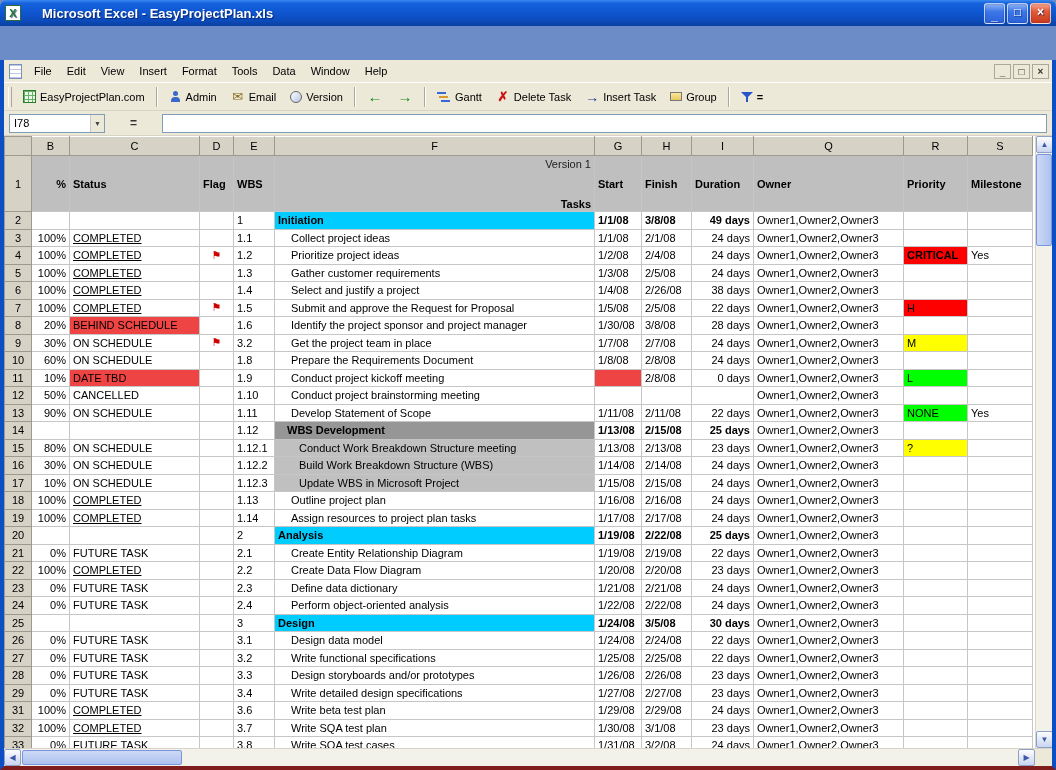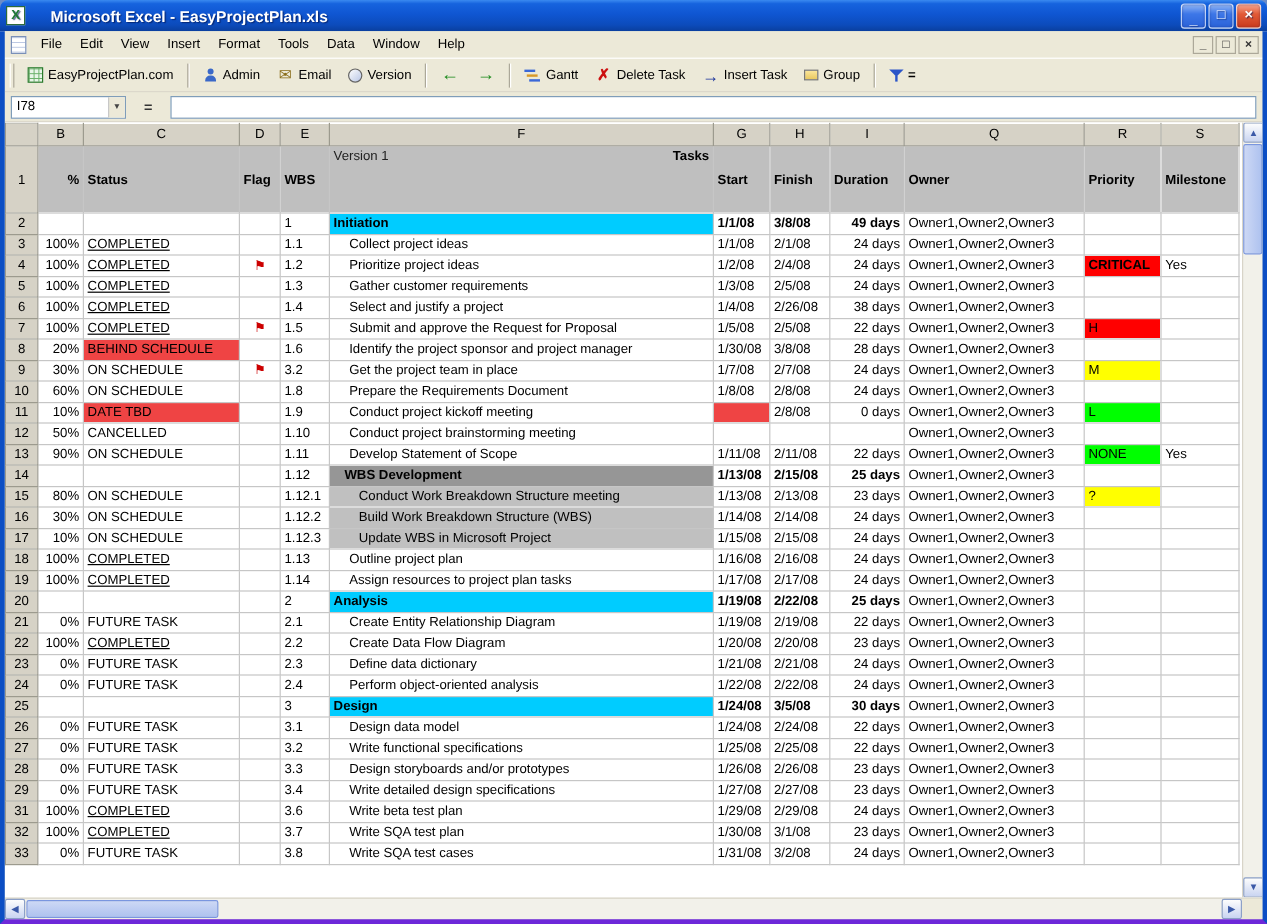--- a/index.html
+++ b/index.html
@@ -24,21 +24,21 @@
     background:linear-gradient(180deg,#8FB4F4 0%,#3D77E8 40%,#2A62D8 100%);
     display:inline-flex; align-items:center; justify-content:center;
     color:#fff; font-weight:bold; font-size:12px; line-height:1;
     box-shadow:inset 0 0 2px rgba(0,0,60,.4);
   }
   .wbtn.close { background:linear-gradient(180deg,#F6A58E 0%,#E25B38 40%,#C93A1D 100%); }
   .wbtn [data-icon] { transform:translateY(-1px); }
   .wbtn .lowbar { transform:translateY(3px); }
 
   
-  .frame { flex:1; display:flex; flex-direction:column; border-left:4px solid #0C4EC4; border-right:4px solid #0C4EC4; border-bottom:4px solid #6d28d9; background:#ECE9D8; overflow:hidden; }
+  .frame { flex:1; display:flex; flex-direction:column; border-left:4px solid #0C4EC4; border-right:4px solid #0C4EC4; border-bottom:4px solid #7f1d1d; background:#ECE9D8; overflow:hidden;margin-top:34px; }
 
   
   .menubar { height:22px; flex:0 0 22px; display:flex; align-items:center; padding:0 3px; gap:1px; background:#ECE9D8; }
   .ico-sheet { width:13px; height:15px; background:#fff; border:1px solid #7A90B8; margin:0 4px 0 2px;
     background-image:linear-gradient(#BCC8E2 1px,transparent 1px); background-size:100% 4px; }
   .menu-item { padding:3px 7px; color:#000; cursor:default; }
   .menubar .spacer { flex:1; }
   .mini-btn { width:17px; height:15px; border:1px solid #ACA899; background:#ECE9D8; display:inline-flex; align-items:center; justify-content:center; font-size:10px; font-weight:bold; color:#333; margin-left:1px; }
 
   
@@ -59,41 +59,41 @@
   .ico-gantt::before { content:""; position:absolute; left:0; top:1px; width:9px; height:2px; background:#3A68D8; box-shadow:2px 4px 0 #D89A2A, 4px 8px 0 #3A68D8; }
   .ico-del { color:#CC1111; font-weight:bold; font-size:13px; }
   .ico-insert { color:#16309A; font-weight:bold; font-size:14px; }
   .ico-group { width:12px; height:9px; border:1px solid #777; background:linear-gradient(180deg,#FBE69A,#E8C860); }
   .ico-funnel { position:relative; width:12px; height:12px; }
   .ico-funnel::before { content:""; position:absolute; left:0; top:1px; border-left:6px solid transparent; border-right:6px solid transparent; border-top:6px solid #2A55C8; }
   .ico-funnel::after { content:""; position:absolute; left:5px; top:6px; width:2px; height:5px; background:#2A55C8; }
   .filter-eq { font-weight:bold; }
 
   
-  .formulabar { height:25px; flex:0 0 25px; display:flex; align-items:center; gap:12px; padding:2px 5px; background:#ECE9D8; border-bottom:1px solid #D8D4C8; }
+  .formulabar { height:25px; flex:0 0 25px; display:flex; align-items:center; gap:22px; padding:2px 5px; background:#ECE9D8; border-bottom:1px solid #D8D4C8; }
   .namebox { width:96px; height:19px; background:#fff; border:1px solid #7F9DB9; display:flex; align-items:center; }
   .namebox .ref { flex:1; padding-left:4px; }
   .namebox .dd { width:14px; height:100%; display:flex; align-items:center; justify-content:center; font-size:7px; color:#444; border-left:1px solid #C8C8C8; background:#ECE9D8; }
   .fx-eq { font-size:12px; font-weight:bold; color:#333; padding:0 3px; }
   .formula-field { flex:1; height:19px; background:#fff; border:1px solid #7F9DB9; }
 
   
   .grid-wrap { flex:1; display:flex; overflow:hidden; background:#fff; }
   .sheet-area { flex:1; overflow:hidden; background:#fff; }
   table.sheet { border-collapse:collapse; table-layout:fixed; width:1028px; font-size:11px; }
   table.sheet td { border:1px solid #C6C6C6; padding:0 3px; height:17.5px; white-space:nowrap; overflow:hidden; vertical-align:middle; color:#000; }
   tr.letters td { height:19px; }
   .rowhead, .colhead, .corner {
     background:#D6D2C6; border:1px solid #9C9A8E !important; text-align:center;
     color:#000; font-weight:normal; padding:0 2px;
   }
   .colhead { border-top-color:#fff !important; }
   tr.row1 td { height:56px; }
   td.h { background:#BFBFBF; font-weight:bold; vertical-align:bottom; padding-bottom:2px; }
-  .taskhead-inner { display:flex; justify-content:space-between; height:52px; text-align:left; }
+  .taskhead-inner { display:flex; flex-direction:column; justify-content:space-between; height:52px; text-align:left;align-items:flex-end; }
   .version { font-weight:normal; color:#222; }
   .c-pct { text-align:right; }
   .c-duration { text-align:right; }
   .c-flag { text-align:center; padding:0 !important; }
   .flagicon { color:#CC0000; font-size:11px; }
   .completed { color:#00A651; text-decoration:underline; }
   .warn { background:#ef4444; }
   .b { font-weight:bold; }
   .t-section { background:#00CCFF; font-weight:bold; }
   .t-subsection { background:#969696; font-weight:bold; padding-left:12px !important; }

